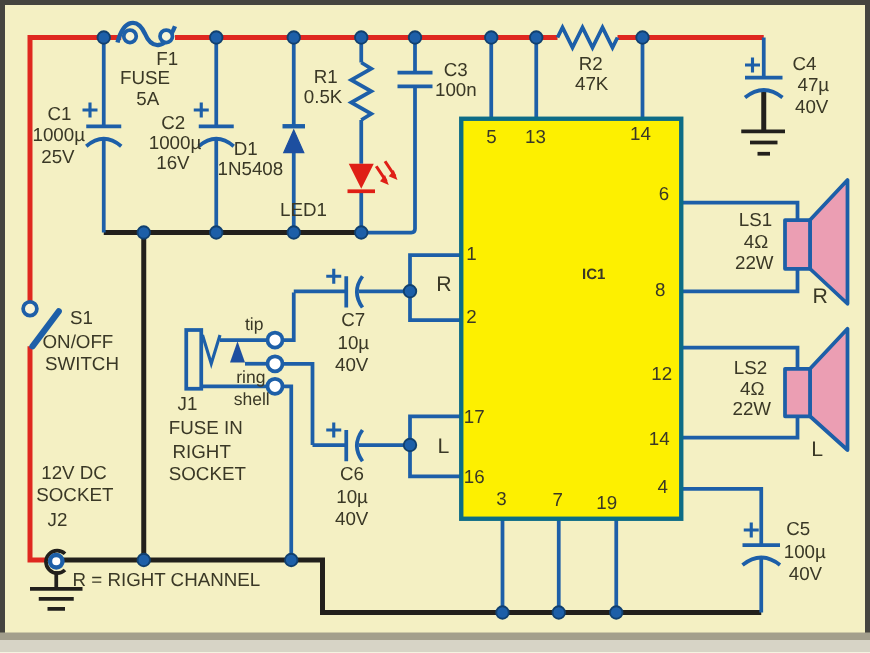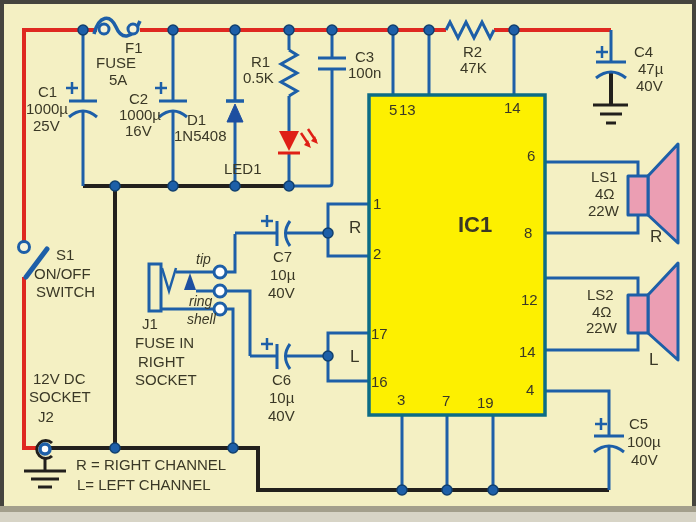--- a/index.html
+++ b/index.html
@@ -15,24 +15,24 @@
   .border-right{right:0;top:0;width:4px;height:512px;}
   .border-top{left:0;top:0;width:696px;height:4px;}
   .bottom-strip-dark{position:absolute;left:0;top:506px;width:696px;height:6px;background:#a39f8c;}
   .bottom-strip-light{position:absolute;left:0;top:512px;width:696px;height:10px;background:#d7d4c6;}
   svg.wires{position:absolute;left:0;top:0;}
   .lbl{
     position:absolute;
     font-size:15px;line-height:1.05;
     color:#3a3826;white-space:nowrap;
   }
-  .lbl.small{font-size:14px;font-style:italic;}
+  .lbl.small{font-size:14px;}
   .lbl.sig{font-size:17px;}
   .ic-ref{position:absolute;left:369px;top:212px;width:212px;text-align:center;
-          font-size:22px;font-weight:bold;color:#3a3826;}
+          font-size:12px;font-weight:bold;color:#3a3826;}
   .ic-part{position:absolute;left:369px;top:234px;width:176px;text-align:center;
           font-size:19px;font-weight:bold;color:#3a3826;letter-spacing:0.5px;}
 </style>
 </head>
 <body>
 
 <div class="stage">
 
   <svg class="wires" width="696" height="522" viewBox="0 0 696 522">
 
@@ -258,21 +258,21 @@
   <div class="lbl" style="left:463px;top:44px">R2</div>
   <div class="lbl" style="left:460px;top:60px">47K</div>
 
   <div class="lbl" style="left:634px;top:44px">C4</div>
   <div class="lbl" style="left:638px;top:61px">47µ</div>
   <div class="lbl" style="left:636px;top:78px">40V</div>
 
   <div class="ic-ref">IC1</div>
 
   <div class="lbl" style="left:389px;top:102px">5</div>
-  <div class="lbl" style="left:399px;top:102px">13</div>
+  <div class="lbl" style="left:420px;top:102px">13</div>
   <div class="lbl" style="left:504px;top:100px">14</div>
   <div class="lbl" style="left:527px;top:148px">6</div>
   <div class="lbl" style="left:524px;top:225px">8</div>
   <div class="lbl" style="left:521px;top:292px">12</div>
   <div class="lbl" style="left:519px;top:344px">14</div>
   <div class="lbl" style="left:526px;top:382px">4</div>
   <div class="lbl" style="left:373px;top:196px">1</div>
   <div class="lbl" style="left:373px;top:246px">2</div>
   <div class="lbl" style="left:371px;top:326px">17</div>
   <div class="lbl" style="left:371px;top:374px">16</div>
@@ -300,22 +300,21 @@
   <div class="lbl" style="left:135px;top:372px">SOCKET</div>
 
   <div class="lbl" style="left:56px;top:247px">S1</div>
   <div class="lbl" style="left:34px;top:266px">ON/OFF</div>
   <div class="lbl" style="left:36px;top:284px">SWITCH</div>
 
   <div class="lbl" style="left:33px;top:371px">12V DC</div>
   <div class="lbl" style="left:29px;top:389px">SOCKET</div>
   <div class="lbl" style="left:38px;top:409px">J2</div>
 
-  <div class="lbl" style="left:76px;top:457px">R = RIGHT CHANNEL</div>
-  <div class="lbl" style="left:77px;top:477px">L= LEFT CHANNEL</div>
+  <div class="lbl" style="left:58px;top:457px">R = RIGHT CHANNEL</div>
 
   <div class="lbl" style="left:629px;top:416px">C5</div>
   <div class="lbl" style="left:627px;top:434px">100µ</div>
   <div class="lbl" style="left:631px;top:452px">40V</div>
 
   <div class="lbl" style="left:591px;top:169px">LS1</div>
   <div class="lbl" style="left:595px;top:186px">4Ω</div>
   <div class="lbl" style="left:588px;top:203px">22W</div>
   <div class="lbl sig" style="left:650px;top:228px">R</div>
 

